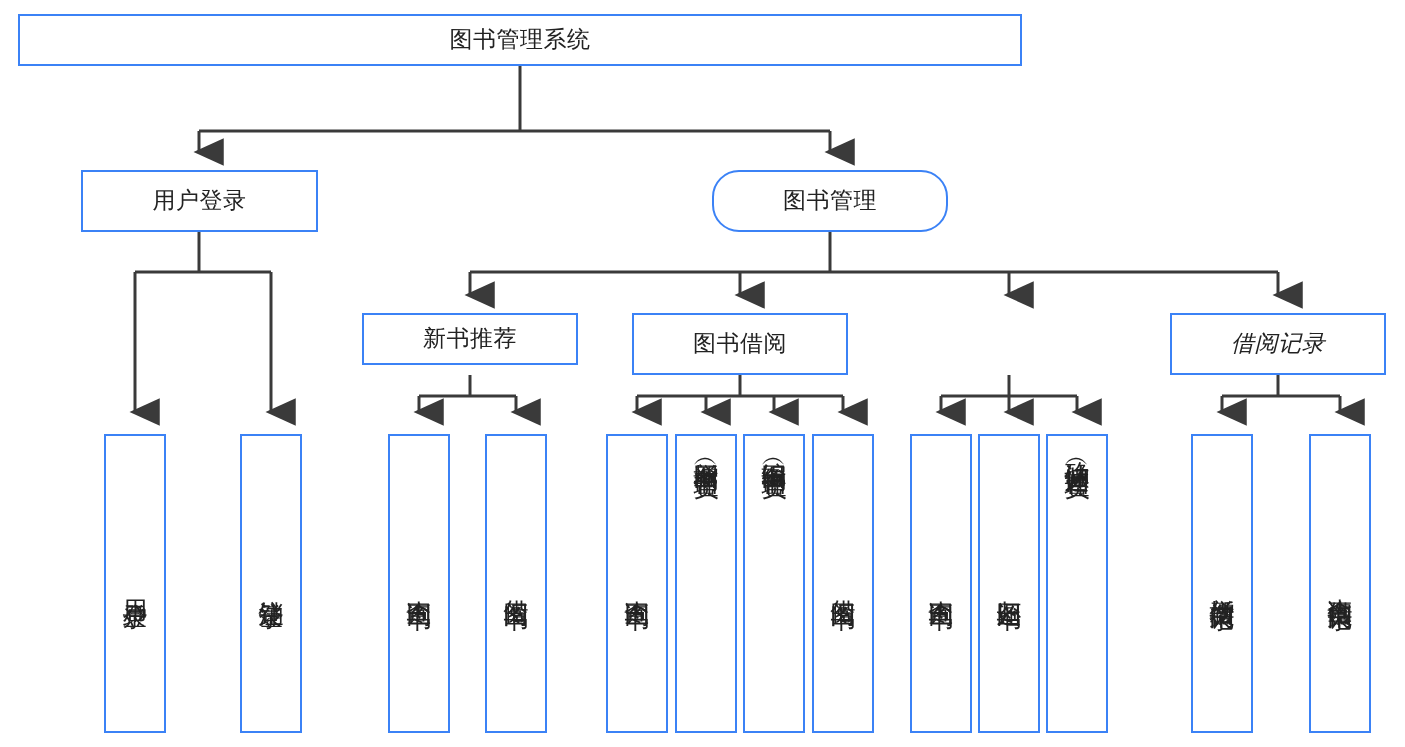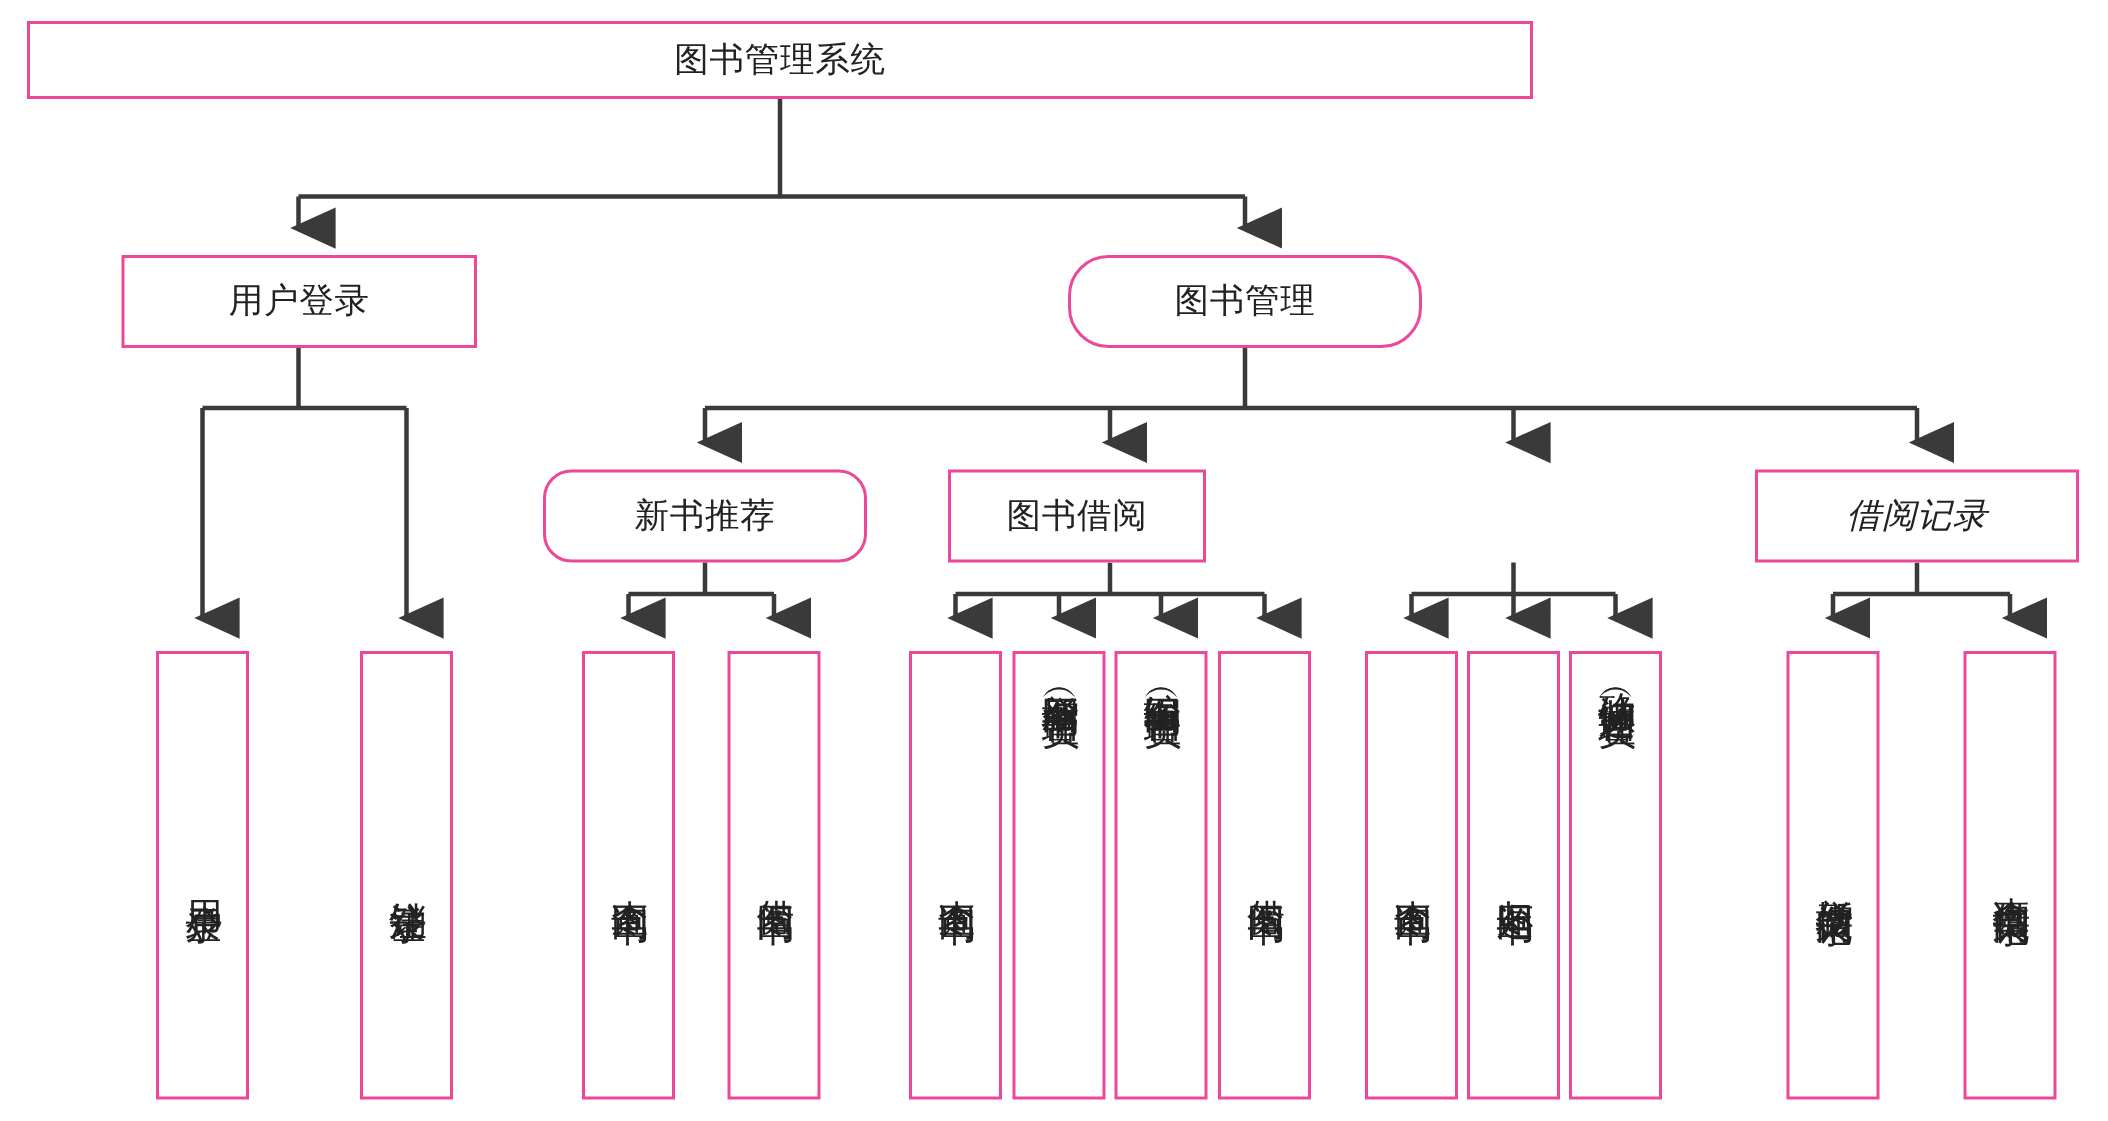--- a/index.html
+++ b/index.html
@@ -21,21 +21,21 @@
     position: absolute;
     left: 0;
     top: 0;
     width: 1405px;
     height: 747px;
     pointer-events: none;
   }
   .node {
     position: absolute;
     box-sizing: border-box;
-    border: 2px solid #ec4899;
+    border: 2px solid #3b82f6;
     background: #ffffff;
     display: flex;
     align-items: center;
     justify-content: center;
     color: #222222;
   }
   .node .lbl {
     display: block;
     text-align: center;
     line-height: 1.18;
@@ -130,25 +130,25 @@
   </div>
 
   <div class="node horiz" style="left:81px; top:170px; width:237px; height:62px;">
     <span class="lbl">用户登录</span>
   </div>
 
   <div class="node horiz" style="left:712px; top:170px; width:236px; height:62px;border-radius:27px;">
     <span class="lbl">图书管理</span>
   </div>
 
-  <div class="node horiz" style="left:362px; top:313px; width:216px; height:62px;border-radius:19px;">
+  <div class="node horiz" style="left:362px; top:313px; width:216px; height:52px;">
     <span class="lbl">新书推荐</span>
   </div>
 
-  <div class="node horiz" style="left:632px; top:313px; width:172px; height:62px;">
+  <div class="node horiz" style="left:632px; top:313px; width:216px; height:62px;">
     <span class="lbl">图书借阅</span>
   </div>
 
 
   <div class="node horiz" style="left:1170px; top:313px; width:216px; height:62px;font-style:italic;">
     <span class="lbl">借阅记录</span>
   </div>
 
   <div class="node vert centerv" style="left:104px; top:434px; width:62px; height:299px;">
     <span class="lbl">用户登录</span>

